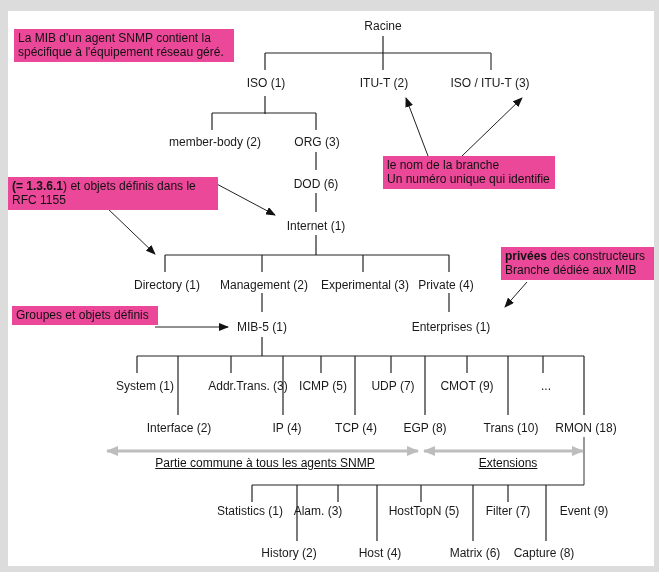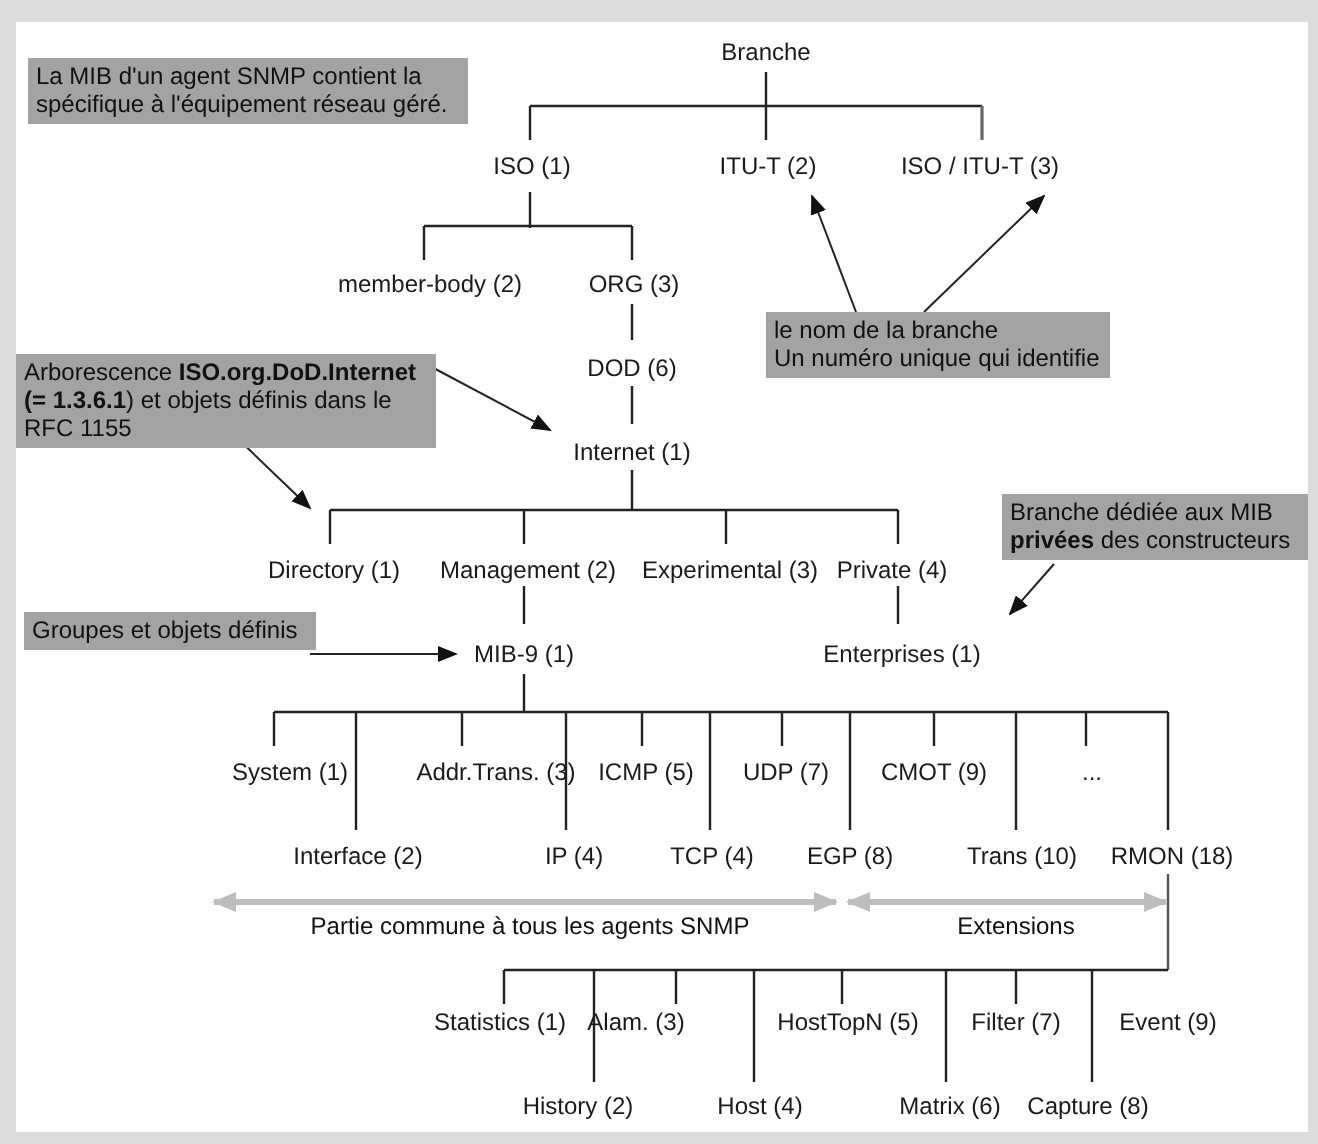--- a/index.html
+++ b/index.html
@@ -11,25 +11,25 @@
   #panel {
     position: absolute; left: 8px; top: 11px; width: 646px; height: 555px;
     background: #ffffff;
   }
   svg#diagram { position: absolute; left: 0; top: 0; }
   .node {
     position: absolute; white-space: nowrap; font-size: 12px; line-height: 14px;
     transform: translateX(-50%); color: #1a1a1a;
   }
   .note {
-    position: absolute; background: #a3a3a3; font-size: 12px; line-height: 14px;
+    position: absolute; background: #ec4899; font-size: 12px; line-height: 14px;
     padding: 2px 4px 3px 4px; color: #111; white-space: nowrap;
   }
   .note b { font-weight: bold; }
-  .band-label { position: absolute; font-size: 12px; line-height: 14px; transform: translateX(-50%); white-space: nowrap; }
+  .band-label { position: absolute; font-size: 12px; line-height: 14px; transform: translateX(-50%); white-space: nowrap; text-decoration: underline; }
 </style>
 </head>
 <body>
 
 <div id="panel"></div>
 
 <svg id="diagram" width="659" height="572">
   <defs>
     <marker id="arr" markerWidth="10" markerHeight="8" refX="9" refY="4" orient="auto" markerUnits="userSpaceOnUse">
       <path d="M0,0 L10,4 L0,8 Z" fill="#111"></path>
@@ -101,36 +101,36 @@
     <line x1="155" y1="327" x2="228" y2="327" marker-end="url(#arr)"></line>
     <line x1="527" y1="282" x2="505" y2="307" marker-end="url(#arr)"></line>
   </g>
 
   <g stroke="#bdbdbd" stroke-width="3" fill="none">
     <line x1="107" y1="451" x2="418" y2="451" marker-start="url(#garrS)" marker-end="url(#garrE)"></line>
     <line x1="424" y1="451" x2="583" y2="451" marker-start="url(#garrS)" marker-end="url(#garrE)"></line>
   </g>
 </svg>
 
-<div class="node" style="left:383px;top:19px">Branche</div>
+<div class="node" style="left:383px;top:19px">Racine</div>
 <div class="node" style="left:266px;top:76px">ISO (1)</div>
 <div class="node" style="left:384px;top:76px">ITU-T (2)</div>
 <div class="node" style="left:490px;top:76px">ISO / ITU-T (3)</div>
 
 <div class="node" style="left:215px;top:135px">member-body (2)</div>
 <div class="node" style="left:317px;top:135px">ORG (3)</div>
 <div class="node" style="left:316px;top:177px">DOD (6)</div>
 <div class="node" style="left:316px;top:219px">Internet (1)</div>
 
 <div class="node" style="left:167px;top:278px">Directory (1)</div>
 <div class="node" style="left:264px;top:278px">Management (2)</div>
 <div class="node" style="left:365px;top:278px">Experimental (3)</div>
 <div class="node" style="left:446px;top:278px">Private (4)</div>
 
-<div class="node" style="left:262px;top:320px">MIB-9 (1)</div>
+<div class="node" style="left:262px;top:320px">MIB-5 (1)</div>
 <div class="node" style="left:451px;top:320px">Enterprises (1)</div>
 
 <div class="node" style="left:145px;top:379px">System (1)</div>
 <div class="node" style="left:248px;top:379px">Addr.Trans. (3)</div>
 <div class="node" style="left:323px;top:379px">ICMP (5)</div>
 <div class="node" style="left:393px;top:379px">UDP (7)</div>
 <div class="node" style="left:467px;top:379px">CMOT (9)</div>
 <div class="node" style="left:546px;top:379px">...</div>
 
 <div class="node" style="left:179px;top:421px">Interface (2)</div>
@@ -158,25 +158,24 @@
   <div>La MIB d'un agent SNMP contient la</div>
   <div>spécifique à l'équipement réseau géré.</div>
 </div>
 
 <div class="note" style="left:383px;top:156px;width:164px;">
   <div>le nom de la branche</div>
   <div>Un numéro unique qui identifie</div>
 </div>
 
 <div class="note" style="left:8px;top:177px;width:202px;">
-  <div><span>Arborescence </span><b>ISO.org.DoD.Internet</b></div>
   <div><b>(= 1.3.6.1</b><span>) et objets définis dans le</span></div>
   <div>RFC 1155</div>
 </div>
 
 <div class="note" style="left:501px;top:247px;width:145px;">
+  <div><b>privées</b><span> des constructeurs</span></div>
   <div>Branche dédiée aux MIB</div>
-  <div><b>privées</b><span> des constructeurs</span></div>
 </div>
 
 <div class="note" style="left:12px;top:306px;width:138px;">
   <div>Groupes et objets définis</div>
 </div>
 
 </body></html>

